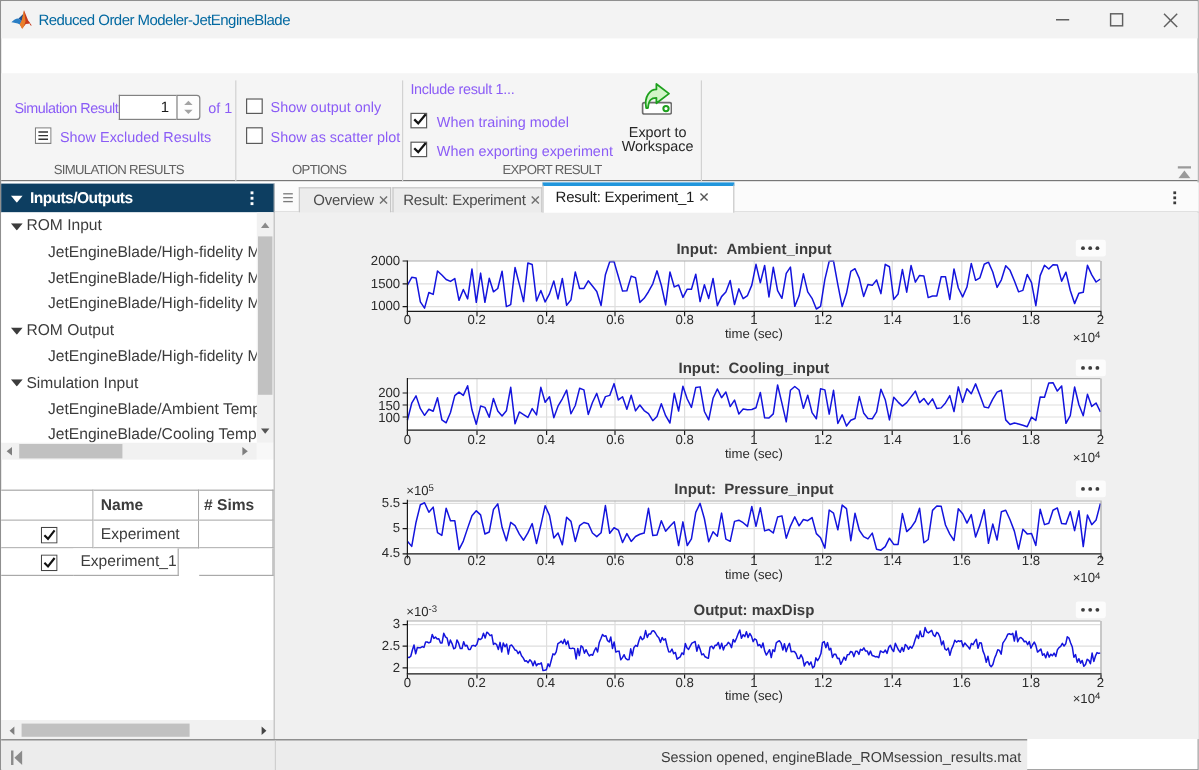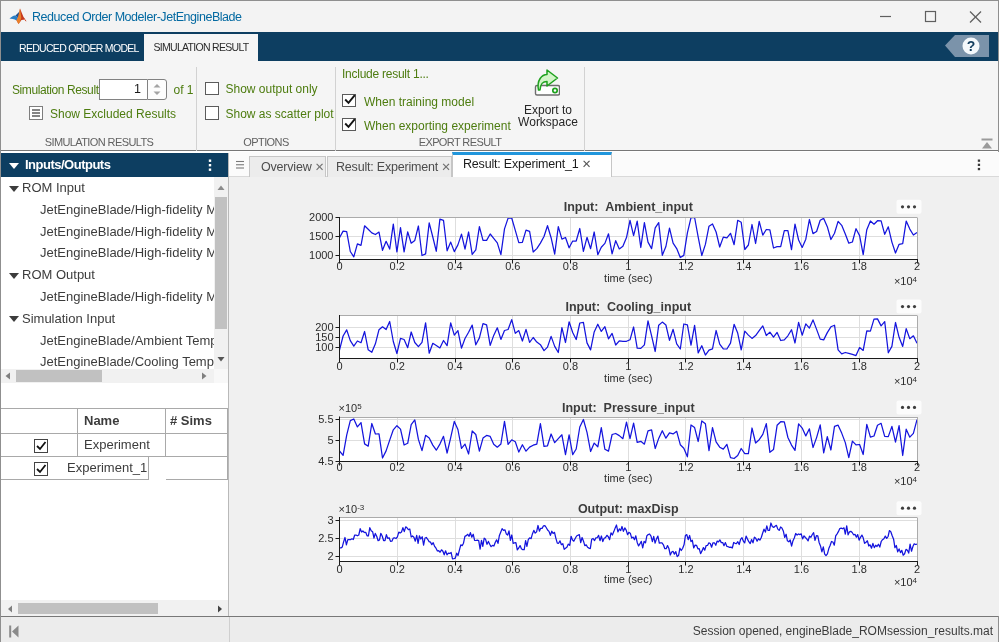--- a/index.html
+++ b/index.html
@@ -15,21 +15,21 @@
 
 #ribbon { left:0; top:31px; width:997px; height:29px; background:#0d3e61; }
 .rtab { top:3px; height:26px; line-height:26px; font-size:10.5px; letter-spacing:-0.7px; color:#ffffff; }
 #rtab1 { left:18px; }
 #rtab2 { left:143px; top:2px; height:27px; line-height:27px; width:114px; background:#f5f5f5; color:#2b2b2b; text-align:center; }
 
 
 #toolstrip { left:0; top:60px; width:997px; height:90px; background:#f5f5f5; border-bottom:1.5px solid #777777; font-size:12px; color:#262626; }
 .vsep { top:6px; height:84px; width:1px; background:#d2d2d2; }
 .seclab { top:75px; font-size:11px; letter-spacing:-0.6px; color:#616161; width:200px; text-align:center; }
-.tslab { font-size:12px; color:#4d7c0f; }
+.tslab { font-size:12px; color:#8b5cf6; }
 .cb { width:13.5px; height:13.5px; background:#fff; border:1.5px solid #5b5b5b; }
 
 
 #panelhdr { left:0; top:152px; width:228px; height:24px; background:#0d3e61; }
 #panelhdr .t { color:#fff; font-weight:bold; font-size:13px; letter-spacing:-0.5px; left:24px; top:4px; }
 #tree { left:0; top:176px; width:227px; height:192px; background:#fff; font-size:13px; color:#3c3c3c; }
 .trow { left:0; width:400px; height:21.8px; line-height:21.8px; white-space:nowrap; }
 #treevsb { left:213px; top:176px; width:14px; height:192px; background:#f1f1f1; }
 #treehsb { left:0; top:368px; width:213px; height:14px; background:#f1f1f1; }
 #treecorner { left:213px; top:368px; width:14px; height:14px; background:#f8f8f8; }
@@ -39,21 +39,21 @@
 
 #exptab { left:0; top:407px; width:227px; font-size:13px; color:#3c3c3c; }
 .cell { position:absolute; border-right:1px solid #a9a9a9; border-bottom:1px solid #a9a9a9; background:#fff; }
 
 
 #doctabs { left:228px; top:151px; width:771px; height:25px; background:#fbfbfb; border-bottom:1px solid #d9d9d9; }
 .dtab { top:3.5px; height:21.5px; background:#ececec; border:1px solid #c6c6c6; border-bottom:none; font-size:12.5px; letter-spacing:-0.2px; color:#4c4c4c; line-height:20px; white-space:nowrap; overflow:hidden; }
 #dtab3 { top:0; height:36px; background:#ffffff; border-top:3px solid #2196dc; color:#1c1c1c; line-height:19px; }
 
 
-#statusbar { left:0; top:615px; width:997px; height:26px; background:#ececec; border-top:1.5px solid #787878; font-size:12px; color:#3c3c3c; }
+#statusbar { left:0; top:615px; width:855px; height:26px; background:#ececec; border-top:1.5px solid #787878; font-size:12px; color:#3c3c3c; }
 
 
 .sbthumb { background:#c1c1c1; }
 .sbtrack { background:#f1f1f1; }
 </style>
 </head>
 <body>
 <div id="win">
 
   <div id="titlebar" class="abs">
@@ -66,29 +66,20 @@
     </svg>
     <div id="titletext" class="abs">Reduced Order Modeler-JetEngineBlade</div>
     <svg class="abs" style="left:870px; top:0;" width="120" height="31" viewBox="0 0 120 31">
       <line x1="9" y1="15.5" x2="20" y2="15.5" stroke="#5f5f5f" stroke-width="1.2"></line>
       <rect x="54.5" y="10.5" width="10" height="10" fill="none" stroke="#5f5f5f" stroke-width="1.2"></rect>
       <line x1="99" y1="10.5" x2="110" y2="21.5" stroke="#5f5f5f" stroke-width="1.2"></line>
       <line x1="110" y1="10.5" x2="99" y2="21.5" stroke="#5f5f5f" stroke-width="1.2"></line>
     </svg>
   </div>
 
-  <div id="ribbon" class="abs">
-    <div id="rtab1" class="rtab abs">REDUCED ORDER MODEL</div>
-    <div id="rtab2" class="rtab abs">SIMULATION RESULT</div>
-    <svg class="abs" style="left:942px; top:2px;" width="48" height="25" viewBox="0 0 48 25">
-      <path d="M2 11.5 L12 1 L46 1 L46 23 L12 23 Z" fill="#7b93aa"></path>
-      <circle cx="28" cy="12" r="8.5" fill="#f4f8fb"></circle>
-      <text x="28" y="17" text-anchor="middle" font-size="14" font-weight="bold" fill="#123d5e" font-family="Liberation Sans, sans-serif">?</text>
-    </svg>
-  </div>
 
   <div id="toolstrip" class="abs">
     <div class="vsep abs" style="left:195px;"></div>
     <div class="vsep abs" style="left:334px;"></div>
     <div class="vsep abs" style="left:583px;"></div>
     <div class="seclab abs" style="left:-2px;">SIMULATION RESULTS</div>
     <div class="seclab abs" style="left:165px;">OPTIONS</div>
     <div class="seclab abs" style="left:359px;">EXPORT RESULT</div>
 
     <div class="tslab abs" style="left:11px; top:21.5px; letter-spacing:-0.4px;">Simulation Result</div>

